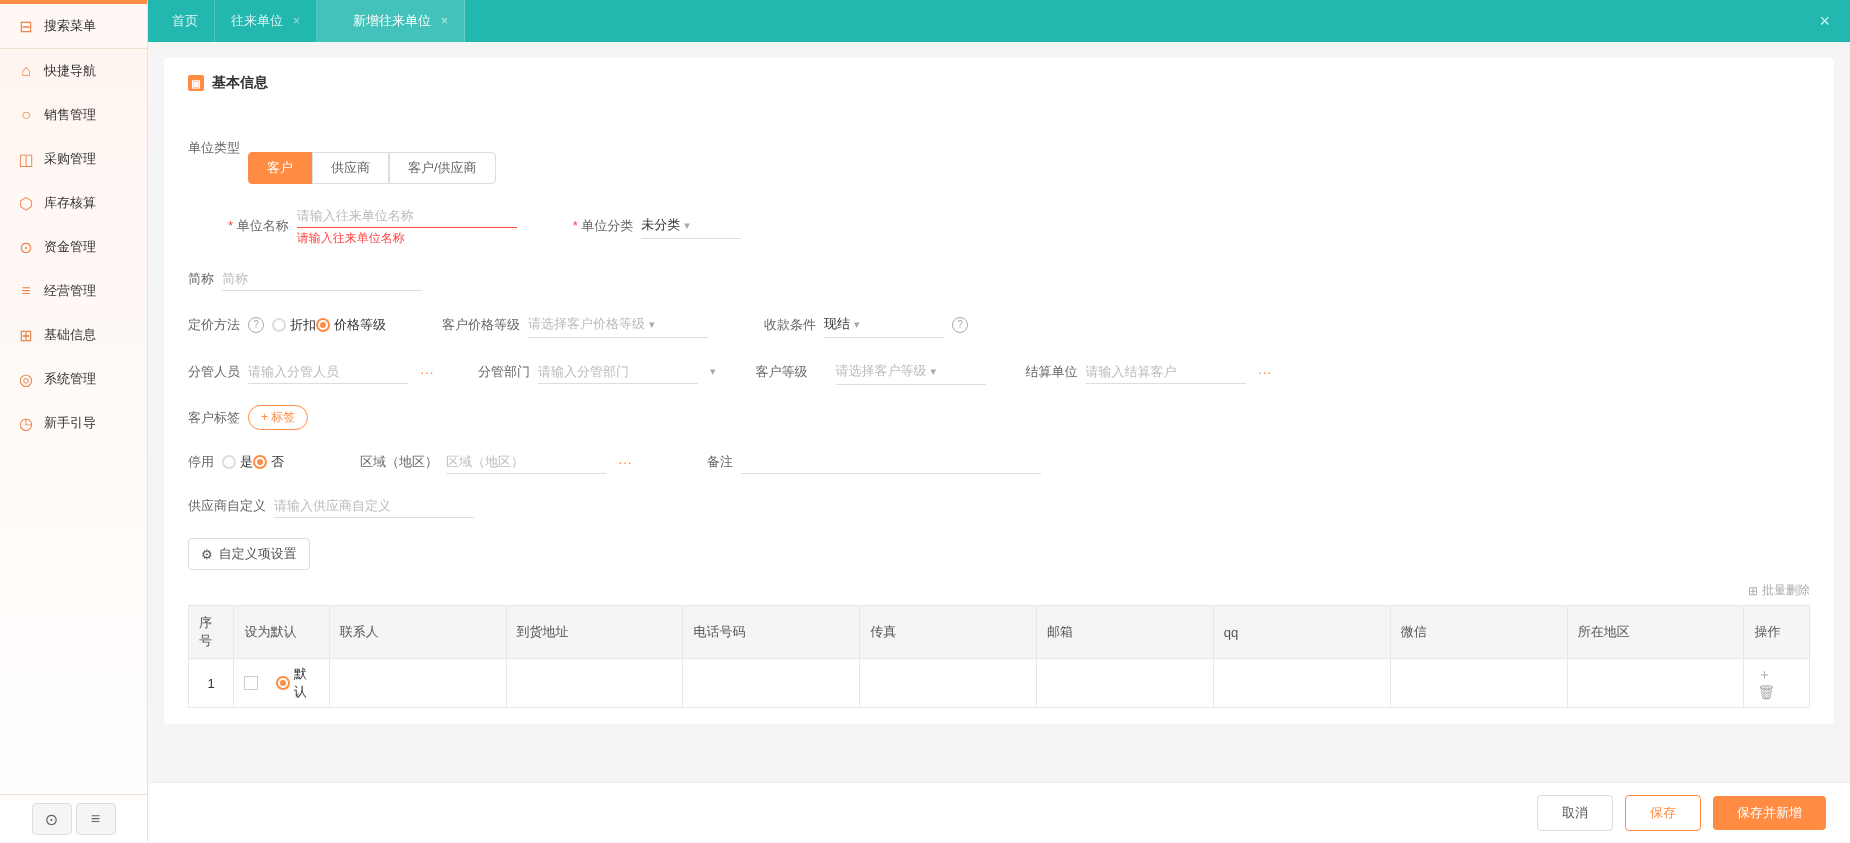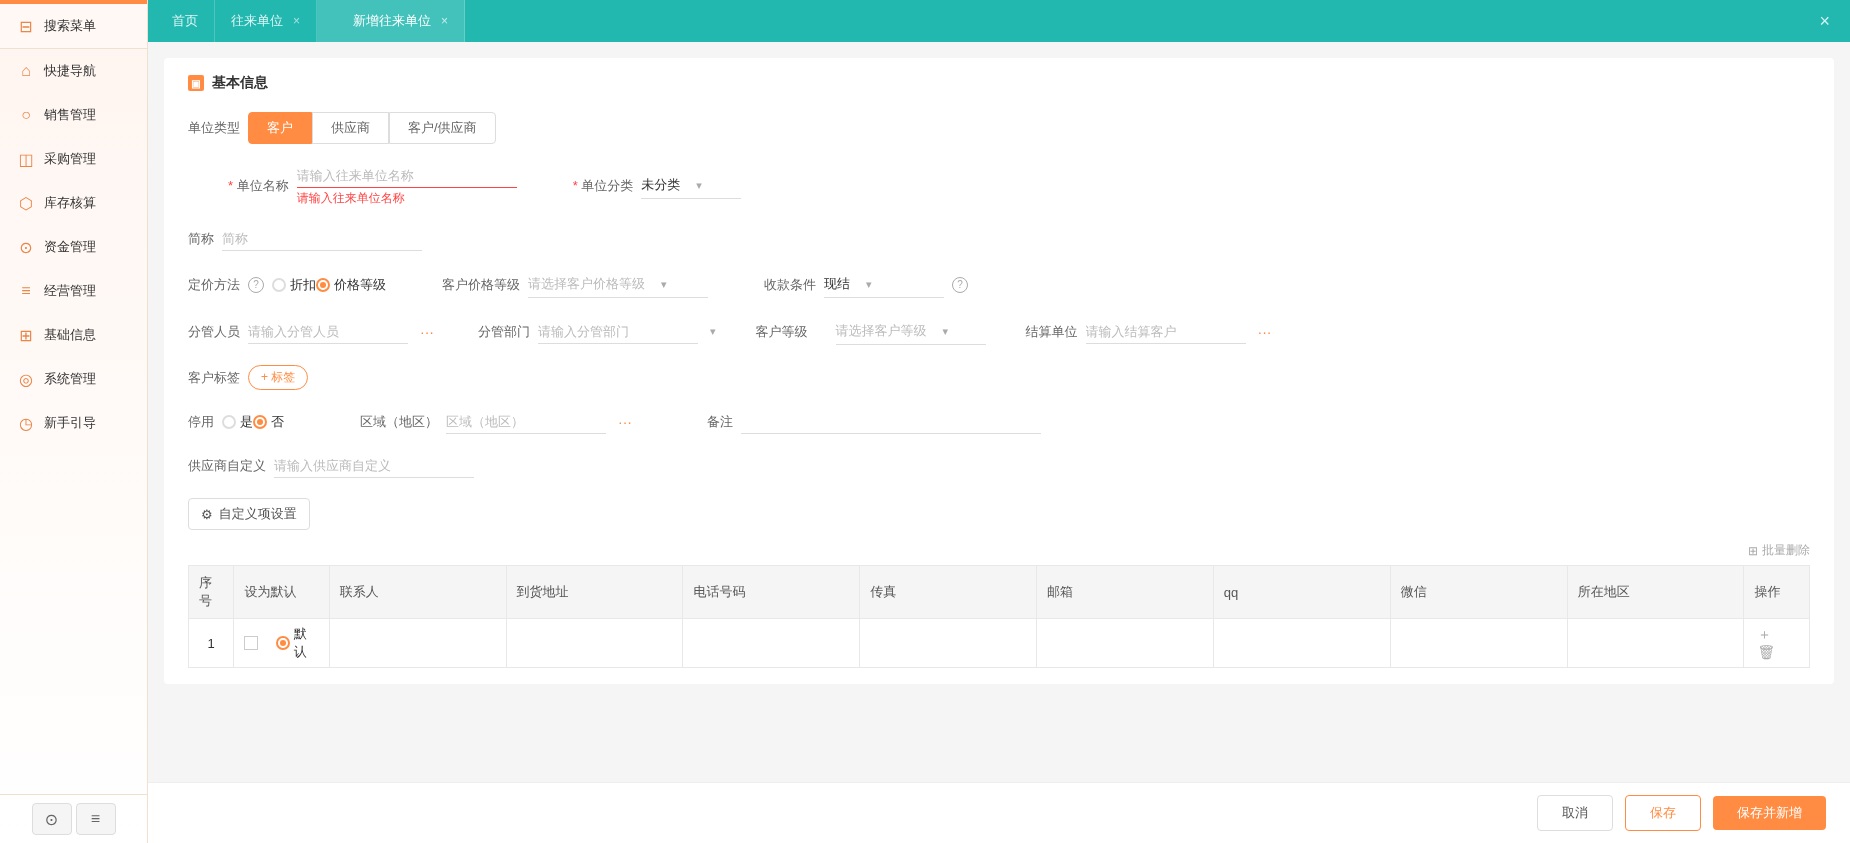--- a/index.html
+++ b/index.html
@@ -198,38 +198,39 @@
       display: flex;
       gap: 0;
     }
     .unit-type-btn {
       padding: 6px 18px;
       border: 1px solid #ddd;
       cursor: pointer;
       font-size: 13px;
       background: #fff;
       color: #666;
+      margin-top: 40px;
     }
     .unit-type-btn:first-child { border-radius: 4px 0 0 4px; }
     .unit-type-btn:last-child { border-radius: 0 4px 4px 0; }
     .unit-type-btn.active {
       background: #ff8c42;
       border-color: #ff8c42;
       color: #fff;
     }
 
     
     .form-select {
       display: flex;
       align-items: center;
       border: none;
       border-bottom: 1px solid #ddd;
       padding: 4px 0;
       cursor: pointer;
-      gap: 16px;
+      gap: 4px;
       min-width: 100px;
       color: #333;
     }
     .form-select-placeholder { color: #bbb; }
     .chevron { color: #aaa; font-size: 11px; }
 
     
     .radio-group {
       display: flex;
       align-items: center;

